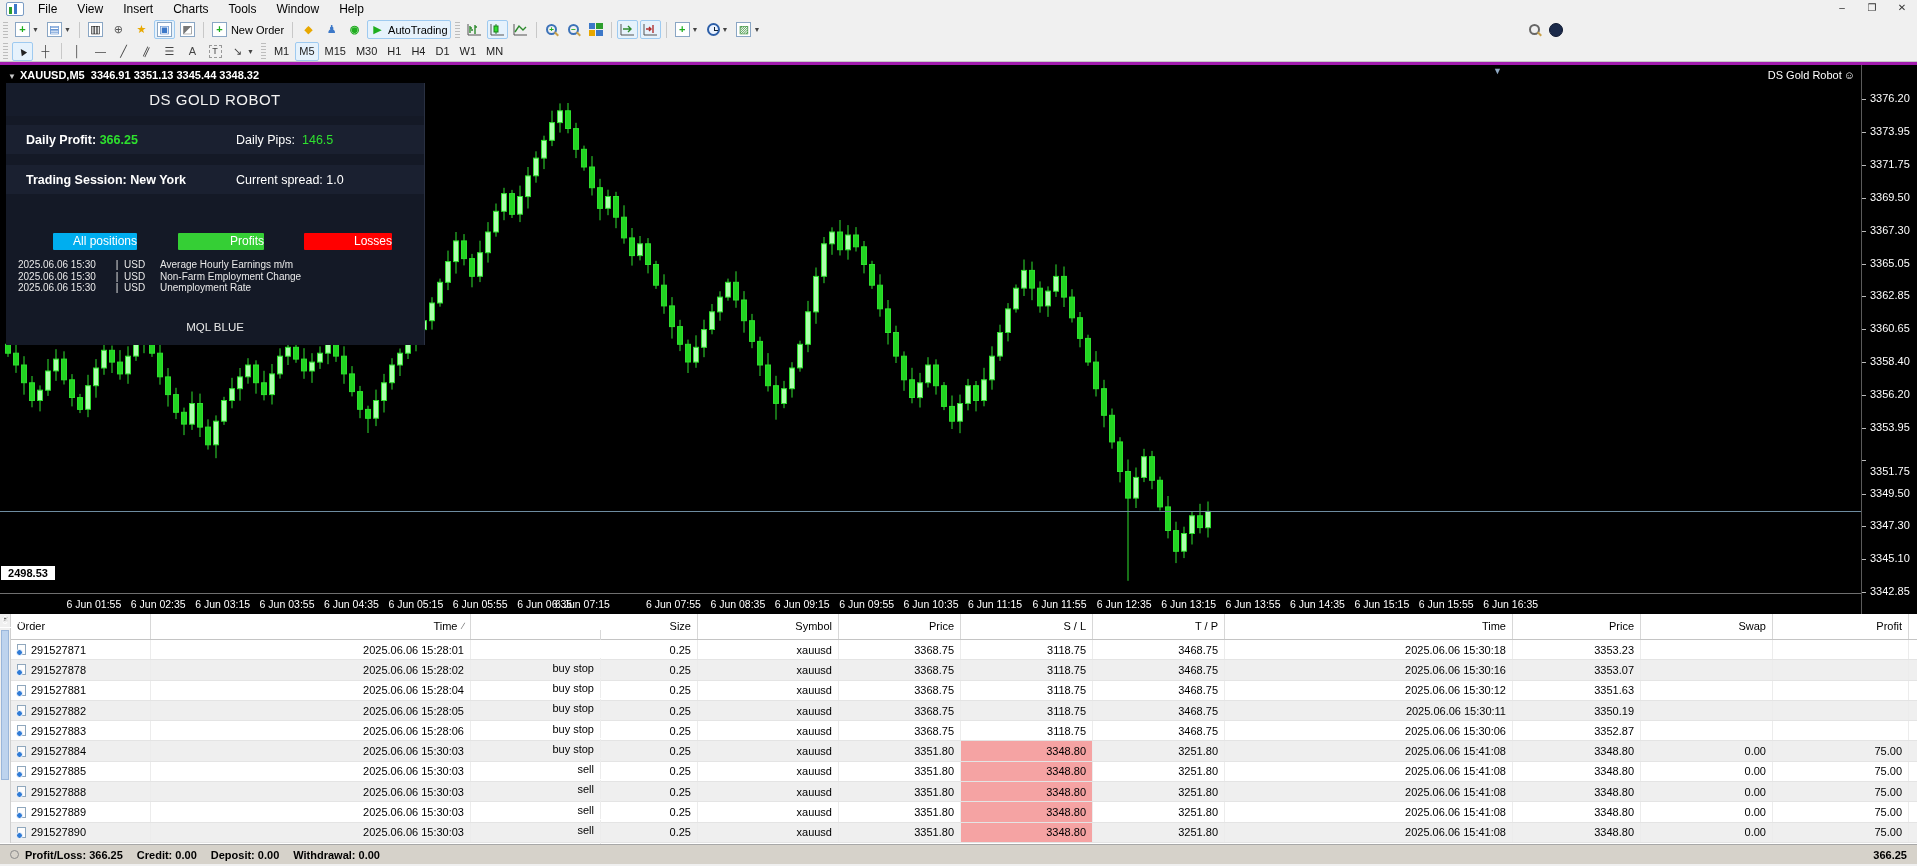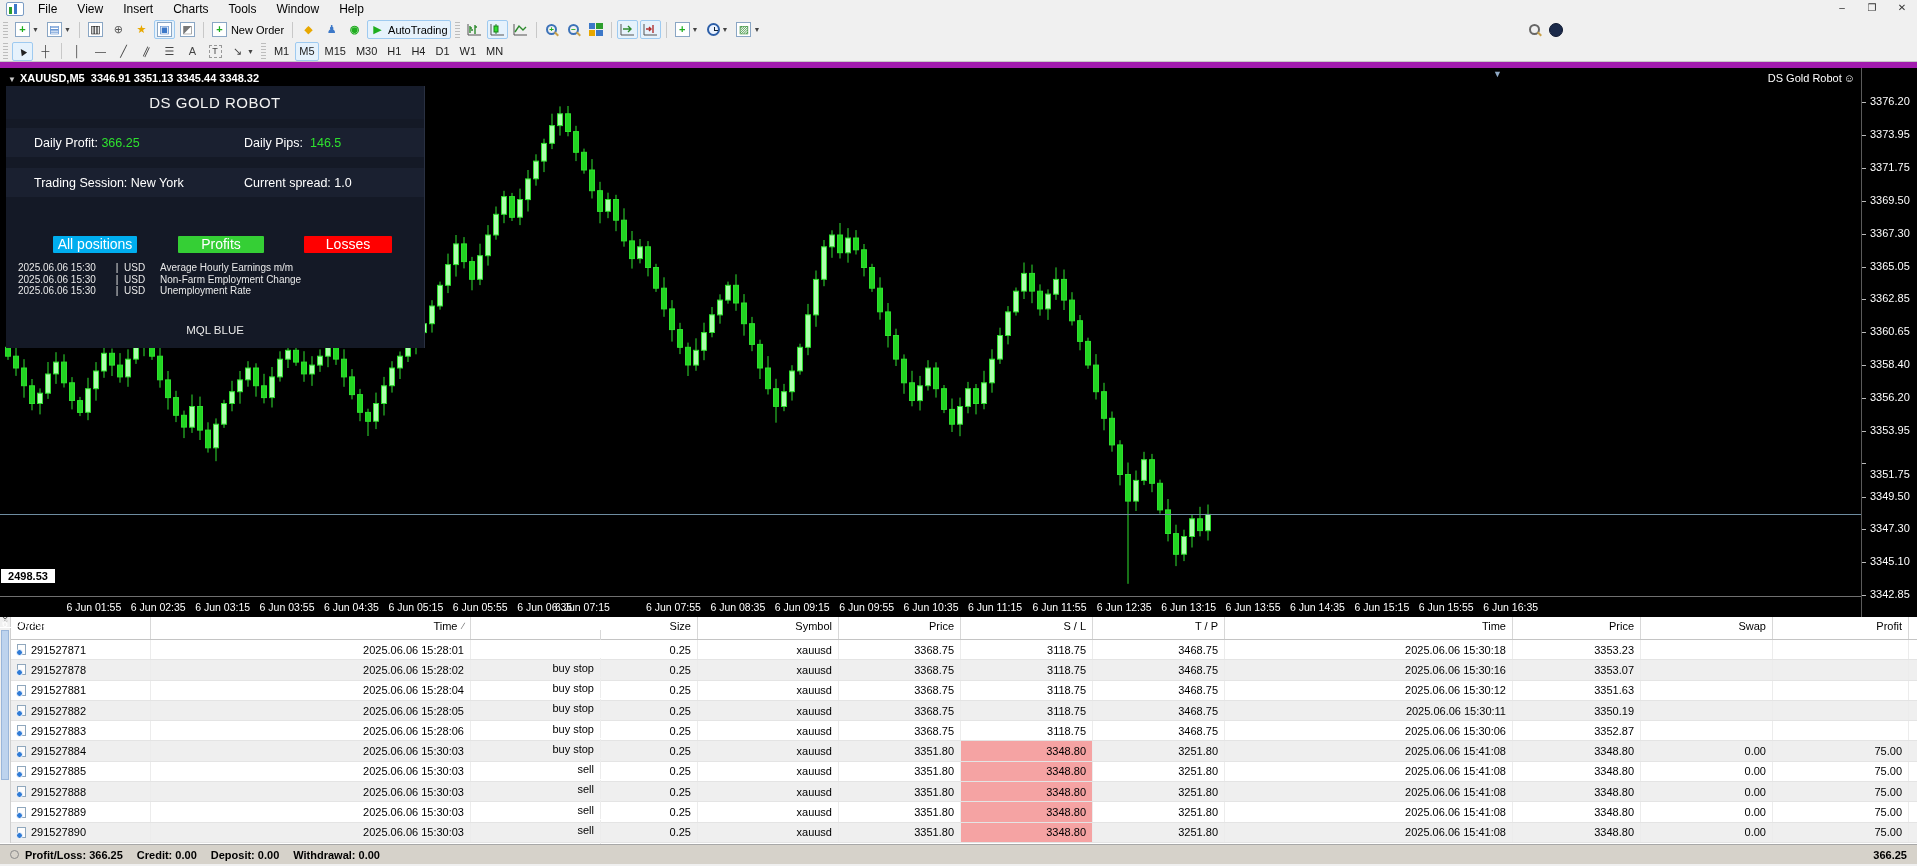--- a/index.html
+++ b/index.html
@@ -47,21 +47,21 @@
   .tile-ico span:nth-child(3){ background:#e8a800; }
   .clock-ico { width:13px; height:13px; border:2px solid #2d5fa8; border-radius:50%; position:relative; background:#eaf2ff;}
   .clock-ico:before { content:""; position:absolute; left:5px; top:2px; width:1px; height:4px; background:#123; }
   .clock-ico:after { content:""; position:absolute; left:5px; top:5px; width:4px; height:1px; background:#123; }
   .tf-btn { height:19px; min-width:22px; padding:0 3px; display:flex; align-items:center; justify-content:center;
     border:1px solid transparent; border-radius:2px; font-size:11px; color:#222; margin:0 1px; }
   .tf-btn.pressed { border-color:#9ecaf0; background:#e6f2fc; }
   svg.cicon { display:block; }
   
   #chart { position:absolute; top:62px; left:0; width:1917px; height:549px; background:#000;
-    border-top:6px solid #a21caf; }
+    border-top:3px solid #a21caf; }
   #chart-title { position:absolute; left:8px; top:4px; color:#fff; font-size:11px; font-weight:bold; z-index:6; }
   #chart-title .tri { color:#c8c8c8; font-size:8px; margin-right:4px; font-weight:normal; }
   #corner-label { position:absolute; right:62px; top:4px; color:#fff; font-size:11px; z-index:6; }
   #top-marker { position:absolute; left:1493px; top:1px; color:#8fa9c4; font-size:9px; z-index:5; }
   #plot { position:absolute; left:0; top:0; }
   #bid-line { position:absolute; left:0; top:446px; width:1861px; height:1px; background:#6e8ca0; z-index:2; }
   #price-axis { position:absolute; left:1861px; top:0; width:56px; height:549px; background:#000;
     border-left:1px solid #5a5a5a; z-index:4; }
   .pa-label { position:absolute; left:8px; color:#fff; font-size:11px; white-space:nowrap; }
   .pa-tick { position:absolute; left:0; width:4px; height:1px; background:#bbb; }
@@ -72,24 +72,24 @@
   .ta-label { position:absolute; top:4px; color:#fff; font-size:10.5px; white-space:nowrap; }
   
   #robot-panel { position:absolute; left:6px; top:18px; width:419px; height:262px;
     background:#141926; z-index:7; color:#fff; border-right:1px solid #2a3142; }
   .rp-band { position:absolute; left:0; width:100%; background:#1a2030; }
   #rp-title { top:0; height:33px; text-align:center; font-size:15px; letter-spacing:0.5px;
     line-height:33px; color:#f2f2f2; background:#161c2b; }
   #rp-row1 { top:42px; height:29px; }
   #rp-row2 { top:82px; height:29px; }
   .rp-row { display:flex; align-items:center; font-size:12.5px; }
-  .rp-left { margin-left:28px; width:210px; }
+  .rp-left { margin-left:20px; width:210px;font-weight:bold; }
   .rp-val-green { color:#2ee02e; }
   #rp-buttons { position:absolute; top:150px; left:0; width:100%; height:18px; display:flex; }
-  .rp-btn { height:17px; font-size:14px; color:#fff; text-align:center; line-height:17px;
+  .rp-btn { height:17px; font-size:12px; color:#fff; text-align:right; line-height:17px;
     position:absolute; border-radius:1px; }
   #rp-news { position:absolute; top:176px; left:12px; font-size:10px; line-height:11.5px; color:#e8e8e8; }
   .news-row { display:flex; white-space:nowrap; }
   .news-time { width:92px; }
   .news-pipe { width:14px; text-align:center; }
   .news-cur { width:36px; }
   #rp-footer { position:absolute; top:238px; width:100%; text-align:center; font-size:11.5px; color:#e8e8e8; }
   
   #terminal { position:absolute; top:611px; left:0; width:1917px; height:255px; background:#fff;
     border-top:1px solid #a0a0a0; font-size:11px; }

